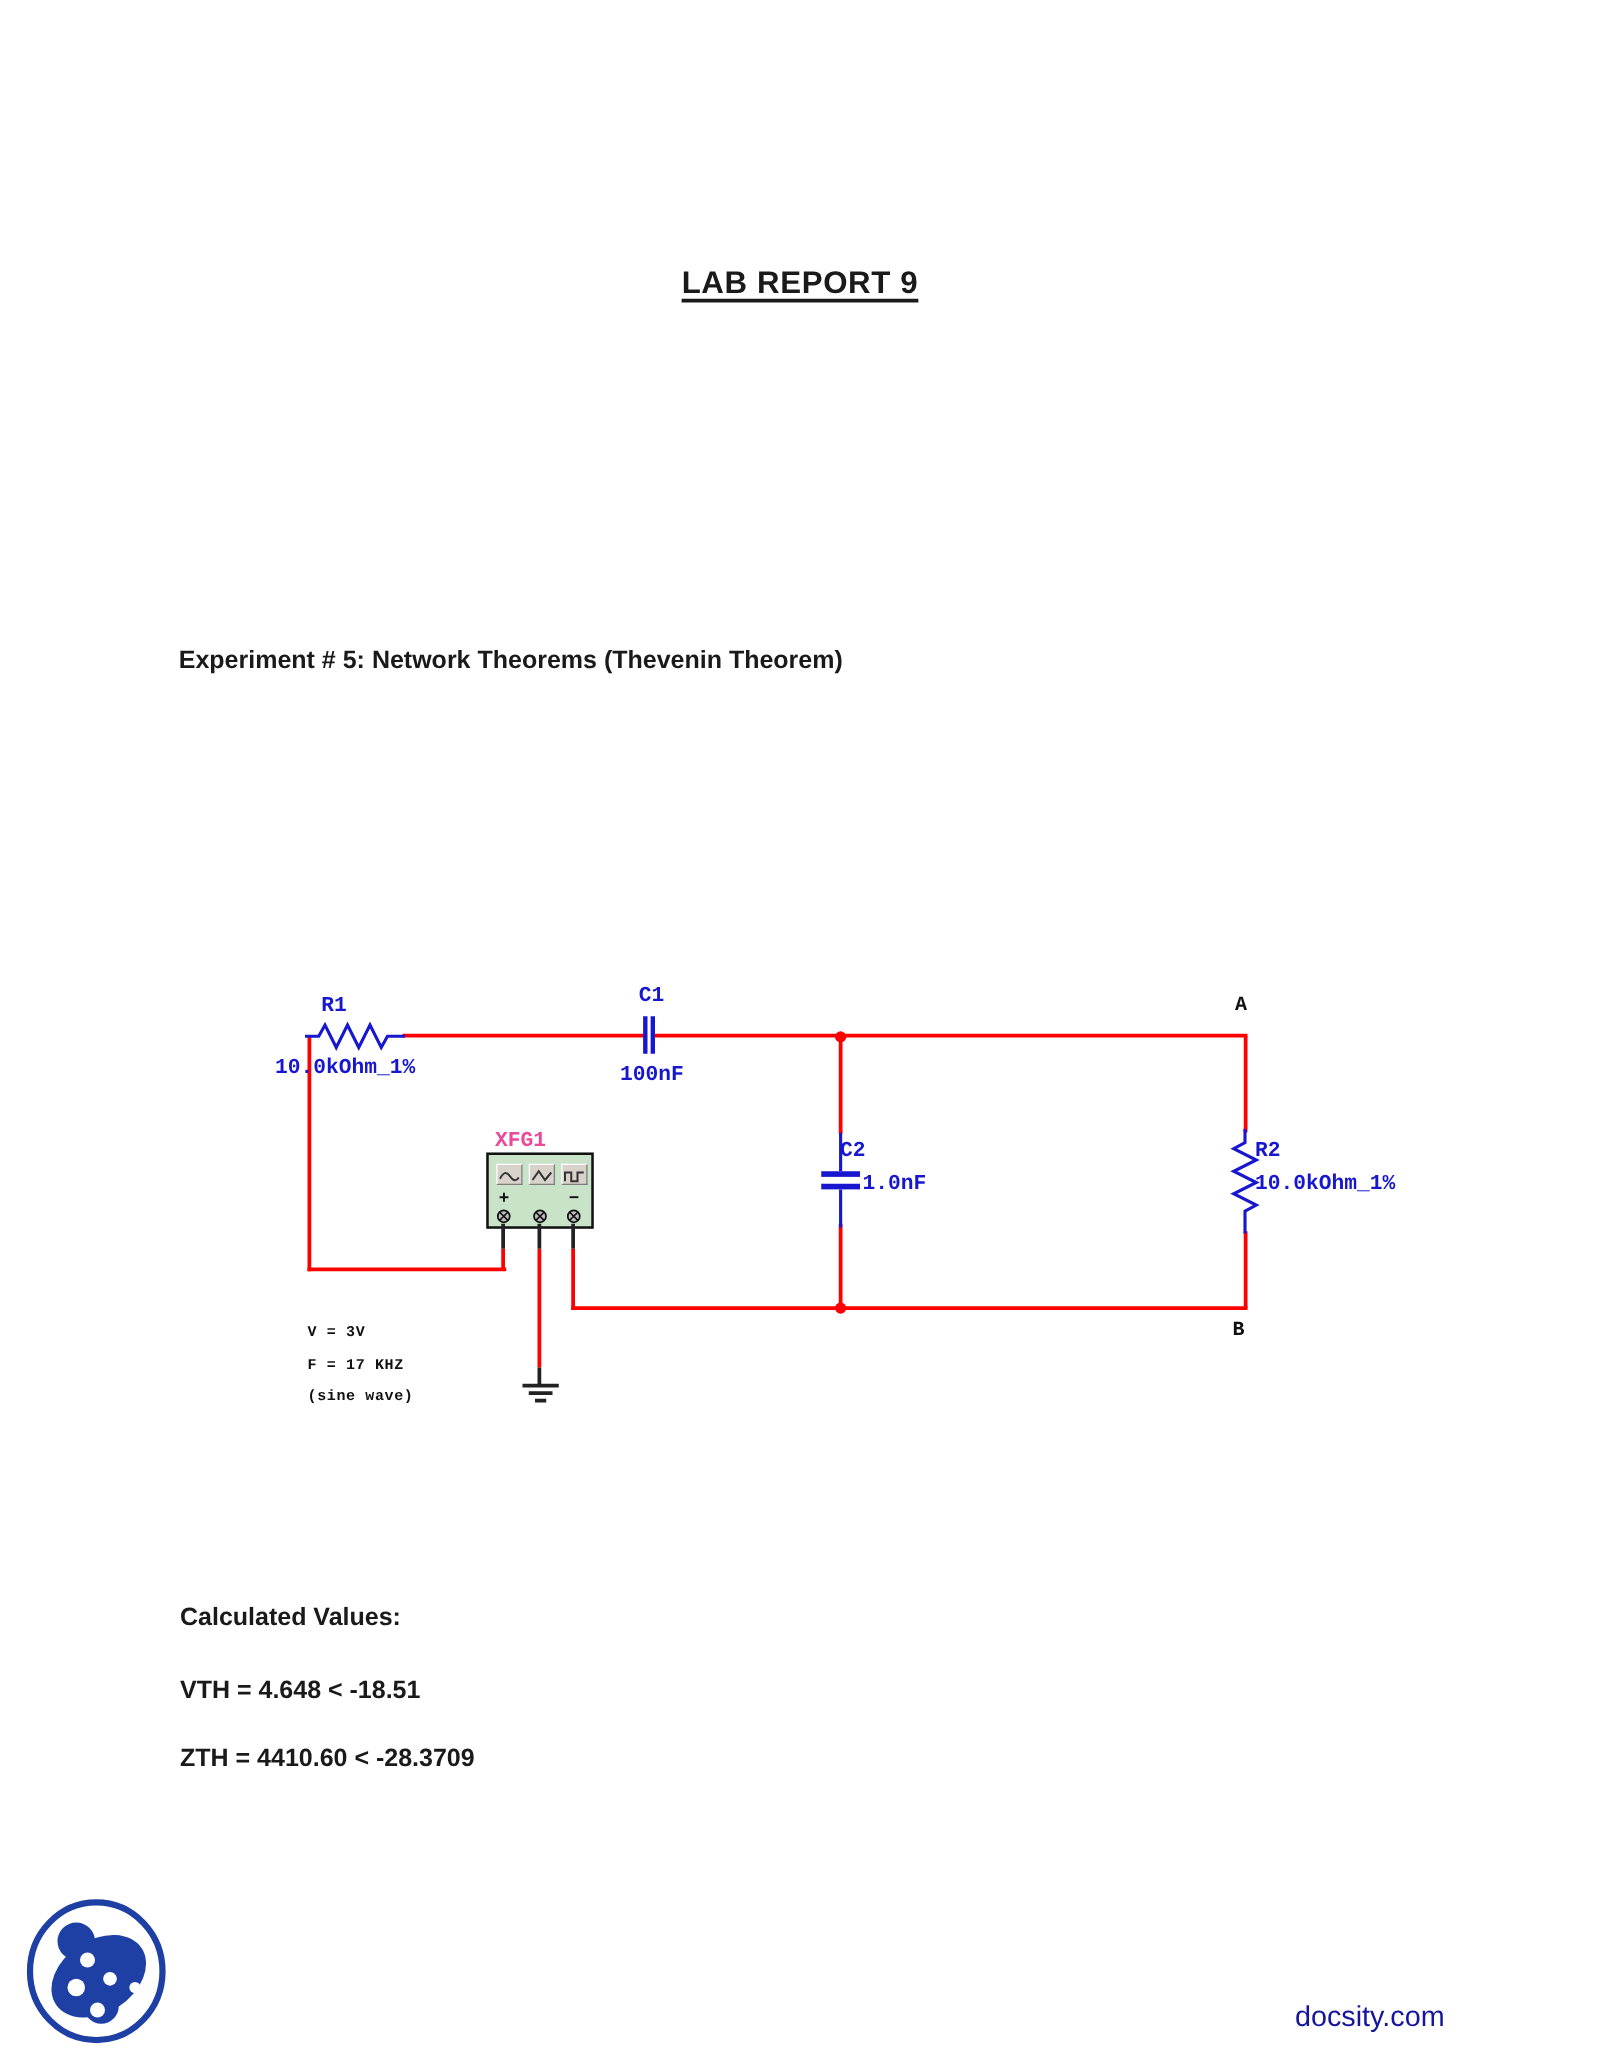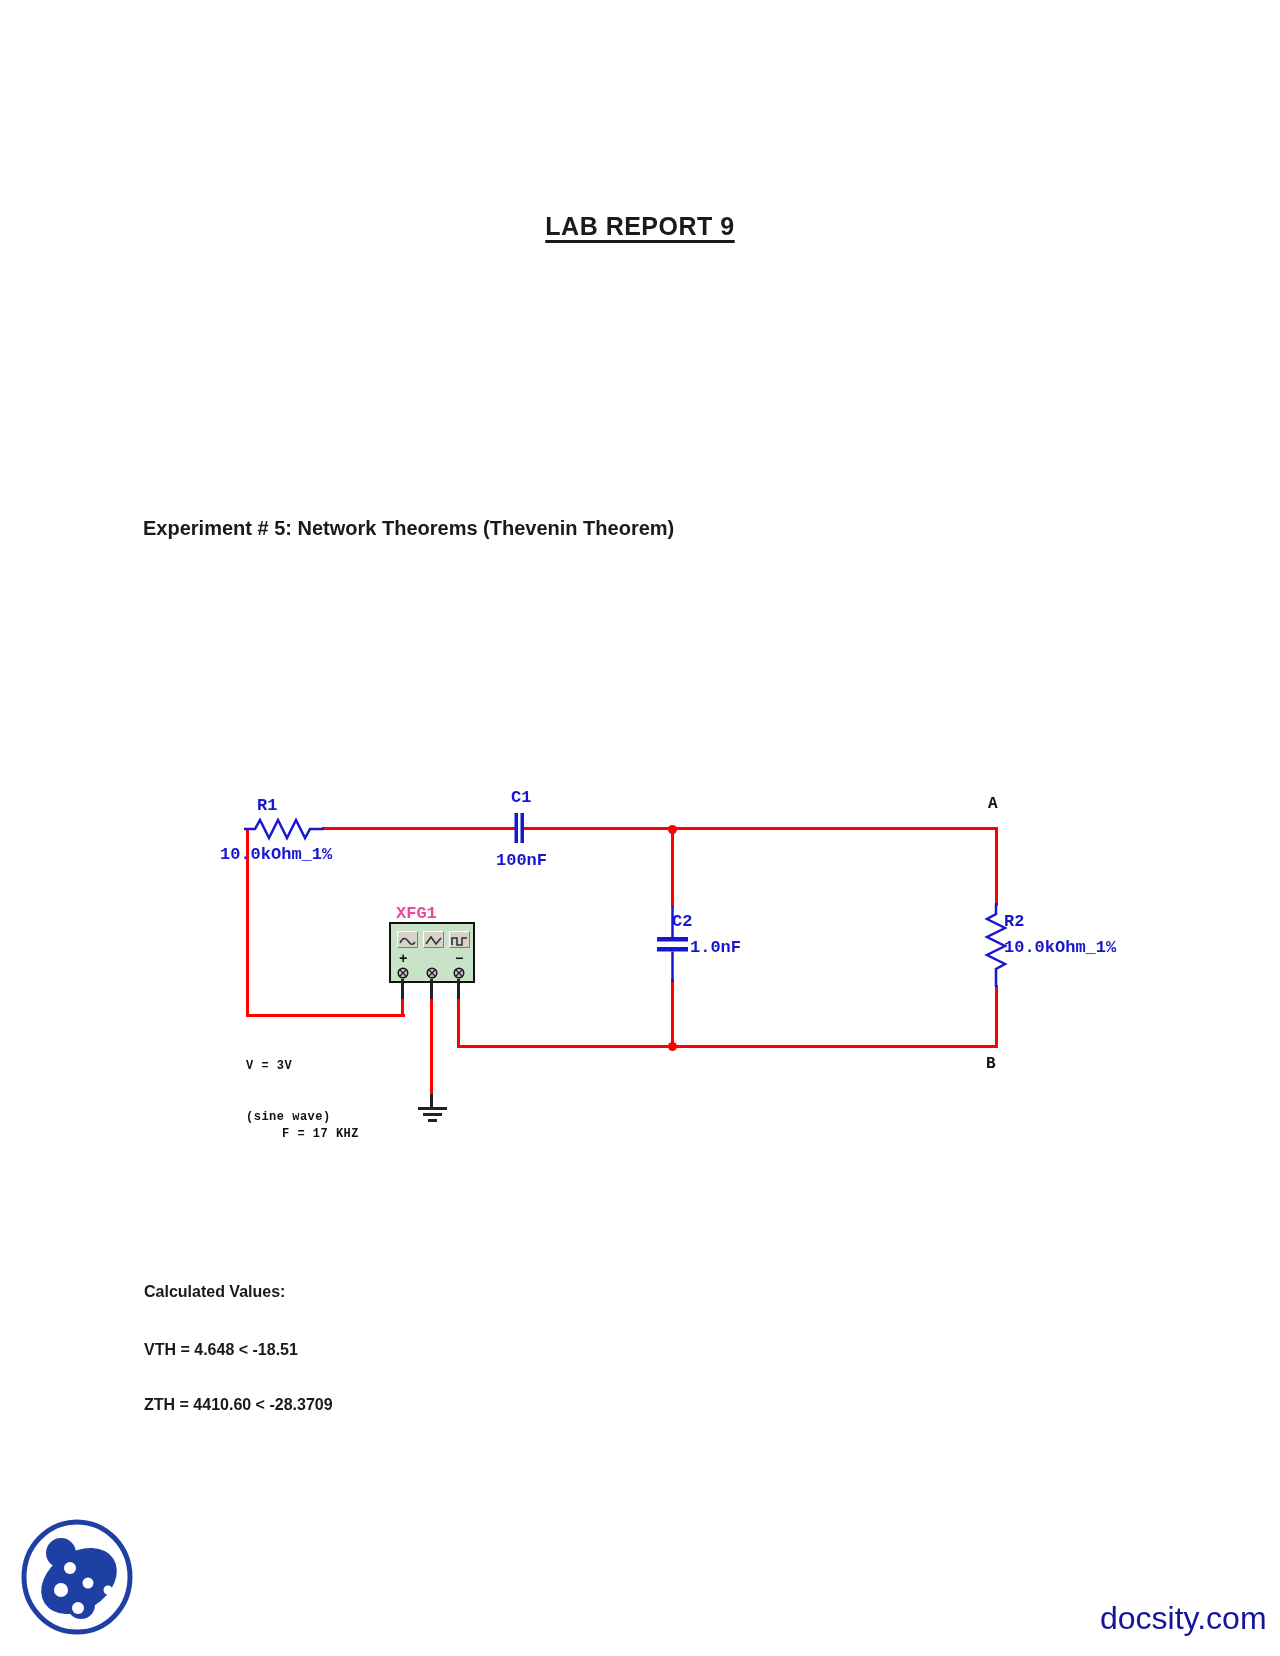--- a/index.html
+++ b/index.html
@@ -8,21 +8,21 @@
   }
   html,body{margin:0;padding:0;}
   body{width:1280px;height:1656px;background:#ffffff;position:relative;overflow:hidden;
        font-family:"Liberation Sans",sans-serif;color:#1a1a1a;}
   .abs{position:absolute;}
   
   .doc-title{position:absolute;top:212px;left:0;right:0;text-align:center;
     font-size:25px;font-weight:bold;letter-spacing:.5px;
     text-decoration:underline;text-decoration-thickness:2.5px;text-underline-offset:5px;}
   .h-exp{position:absolute;left:143px;top:517px;font-size:20px;font-weight:bold;}
-  .calc-line{position:absolute;left:144px;font-size:16px;font-weight:bold;}
+  .calc-line{position:absolute;left:144px;font-size:20px;font-weight:bold;}
   
   .wire{position:absolute;background:var(--wire);}
   .wire.h{height:3px;} .wire.v{width:3px;}
   .blk{position:absolute;background:#222;}
   .dot{position:absolute;width:9px;height:9px;border-radius:50%;background:var(--wire);}
   .clabel{position:absolute;font-family:"Liberation Mono",monospace;font-weight:bold;
           font-size:17px;line-height:1.1;color:var(--component);white-space:pre;}
   .nlabel{position:absolute;font-family:"Liberation Mono",monospace;font-weight:bold;
           font-size:16px;line-height:1.1;color:#111;white-space:pre;}
   .note{position:absolute;font-family:"Liberation Mono",monospace;font-weight:bold;
@@ -32,21 +32,21 @@
   .xfg-box{position:absolute;left:389px;top:922px;width:86px;height:61px;box-sizing:border-box;
            background:var(--xfg-fill);border:2px solid #111;}
   .xfg-label{position:absolute;left:396px;top:904px;font-family:"Liberation Mono",monospace;
              font-weight:bold;font-size:17px;color:#ec4899;}
   .wave-btn{position:absolute;top:7px;width:21px;height:17px;box-sizing:border-box;
             background:#d7d3cb;border:1px solid;border-color:#ffffff #7d7d7d #7d7d7d #ffffff;
             display:flex;align-items:center;justify-content:center;}
   .wave-btn svg{stroke:#333;fill:none;stroke-width:1.6;}
   .pm{position:absolute;font-family:"Liberation Mono",monospace;font-weight:bold;
       font-size:14px;color:#111;line-height:1;}
-  .brand{position:absolute;left:1100px;top:1600px;font-size:32px;color:var(--brand-blue);}
+  .brand{position:absolute;left:1036px;top:1600px;font-size:23px;color:var(--brand-blue);}
 </style>
 </head>
 <body>
 
 <div class="doc-title">LAB REPORT 9</div>
 <div class="h-exp">Experiment # 5: Network Theorems (Thevenin Theorem)</div>
 
 <div>
 
   <div class="wire h" style="left:322px;top:827px;width:194px;"></div>
@@ -134,21 +134,21 @@
   </svg>
 
   <div>
     <div class="blk" style="left:430px;top:1094px;width:3px;height:14px;"></div>
     <div class="blk" style="left:418px;top:1107px;width:29px;height:3px;"></div>
     <div class="blk" style="left:423px;top:1113px;width:19px;height:3px;"></div>
     <div class="blk" style="left:428px;top:1119px;width:9px;height:3px;"></div>
   </div>
 
   <div class="note" style="left:246px;top:1060px;">V = 3V</div>
-  <div class="note" style="left:246px;top:1128px;margin-left:36px;">F = 17 KHZ</div>
+  <div class="note" style="left:246px;top:1086px;">F = 17 KHZ</div>
   <div class="note" style="left:246px;top:1111px;">(sine wave)</div>
 </div>
 
 <div class="calc-line" style="top:1283px;">Calculated Values:</div>
 <div class="calc-line" style="top:1341px;">VTH = 4.648 &lt; -18.51</div>
 <div class="calc-line" style="top:1396px;">ZTH = 4410.60 &lt; -28.3709</div>
 
 <svg class="abs" style="left:21px;top:1519px;" width="112" height="116" viewBox="0 0 112 116">
   <ellipse cx="56" cy="58" rx="53" ry="55" fill="none" stroke="var(--logo-blue)" stroke-width="5"></ellipse>
   <g fill="var(--logo-blue)">

